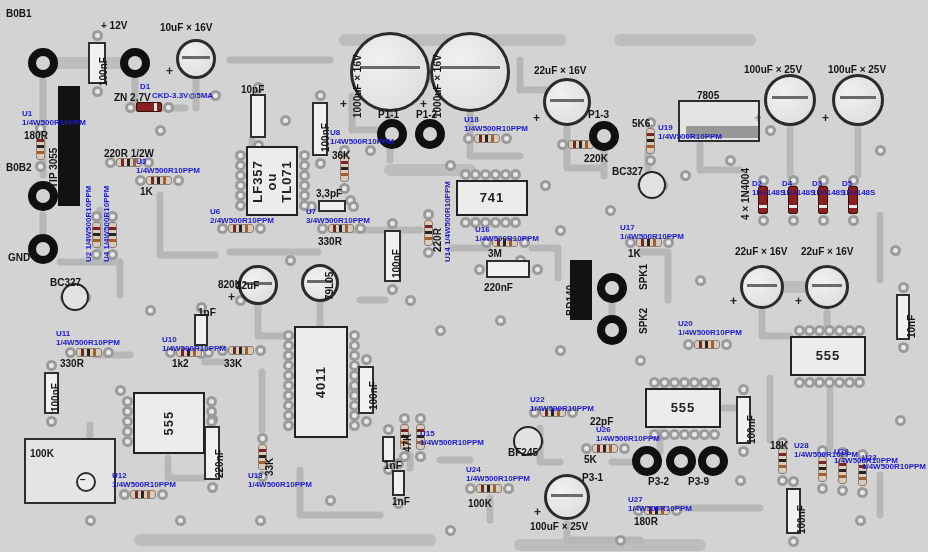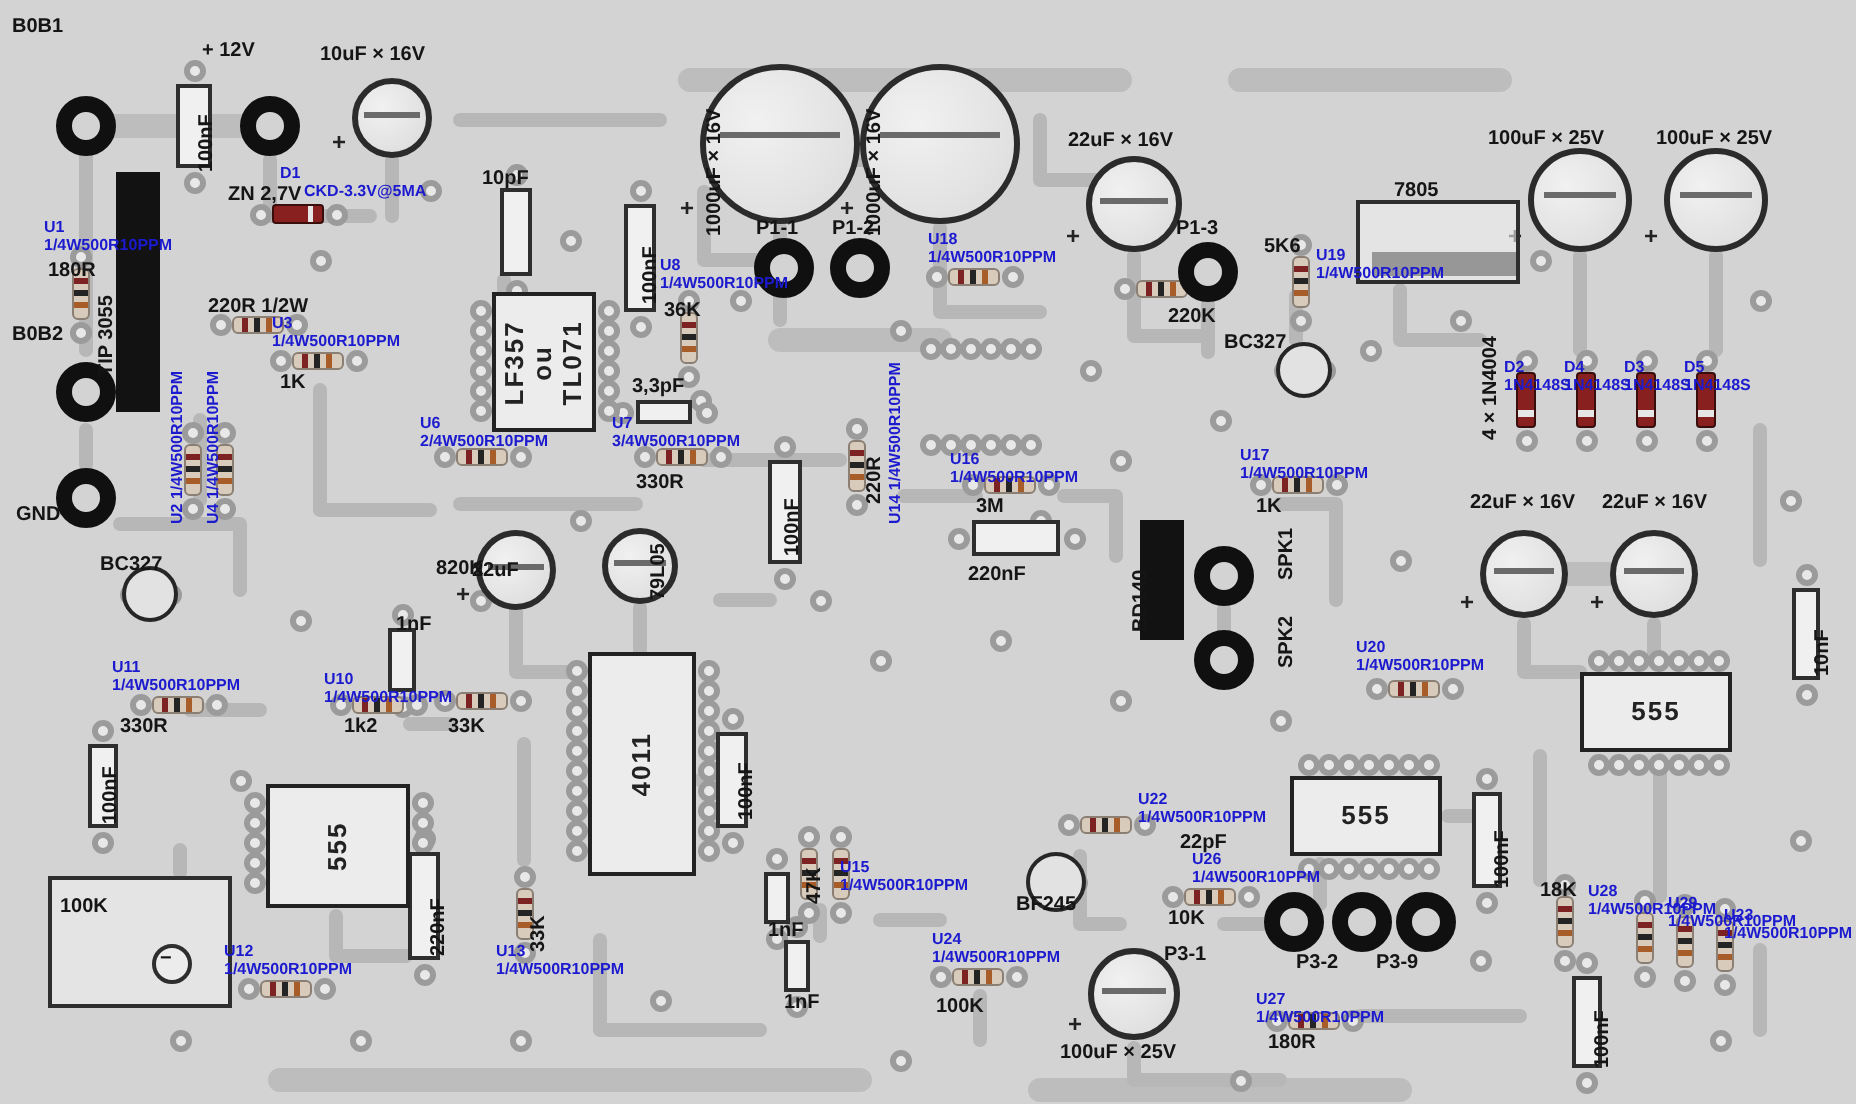--- a/index.html
+++ b/index.html
@@ -350,20 +350,23 @@
       <div class="pad" style="left: 234.5px; top: 159.5px;"></div>
       <div class="pad" style="left: 298.5px; top: 159.5px;"></div>
       <div class="pad" style="left: 234.5px; top: 169.5px;"></div>
       <div class="pad" style="left: 298.5px; top: 169.5px;"></div>
       <div class="pad" style="left: 234.5px; top: 179.5px;"></div>
       <div class="pad" style="left: 298.5px; top: 179.5px;"></div>
       <div class="pad" style="left: 234.5px; top: 189.5px;"></div>
       <div class="pad" style="left: 298.5px; top: 189.5px;"></div>
       <div class="pad" style="left: 234.5px; top: 199.5px;"></div>
       <div class="pad" style="left: 298.5px; top: 199.5px;"></div>
+      <div class="icb" style="left: 456px; top: 180px; width: 72px; height: 36px;">
+        <span class="icl">741</span>
+      </div>
       <div class="pad" style="left: 459.5px; top: 168.5px;"></div>
       <div class="pad" style="left: 459.5px; top: 216.5px;"></div>
       <div class="pad" style="left: 469.5px; top: 168.5px;"></div>
       <div class="pad" style="left: 469.5px; top: 216.5px;"></div>
       <div class="pad" style="left: 479.5px; top: 168.5px;"></div>
       <div class="pad" style="left: 479.5px; top: 216.5px;"></div>
       <div class="pad" style="left: 489.5px; top: 168.5px;"></div>
       <div class="pad" style="left: 489.5px; top: 216.5px;"></div>
       <div class="pad" style="left: 499.5px; top: 168.5px;"></div>
       <div class="pad" style="left: 499.5px; top: 216.5px;"></div>
@@ -532,30 +535,30 @@
 1/4W500R10PPM</div>
       <div class="lab b rot" style="left: 214px; top: 478px;">220nF</div>
       <div class="lab b rot" style="left: 264px; top: 476px;">33K</div>
       <div class="lab u" style="left: 248px; top: 472px;">U13
 1/4W500R10PPM</div>
       <div class="lab b rot" style="left: 402px; top: 452px;">47K</div>
       <div class="lab u" style="left: 420px; top: 430px;">U15
 1/4W500R10PPM</div>
       <div class="lab b" style="left: 384px; top: 460px;">1nF</div>
       <div class="lab b" style="left: 392px; top: 496px;">1nF</div>
-      <div class="lab u" style="left: 530px; top: 396px; margin-left: 39px;">U22
+      <div class="lab u" style="left: 530px; top: 396px;">U22
 1/4W500R10PPM</div>
       <div class="lab b" style="left: 590px; top: 416px;">22pF</div>
       <div class="lab u" style="left: 466px; top: 466px;">U24
 1/4W500R10PPM</div>
       <div class="lab b" style="left: 468px; top: 498px;">100K</div>
       <div class="lab b" style="left: 508px; top: 447px;">BF245</div>
       <div class="lab u" style="left: 596px; top: 426px;">U26
 1/4W500R10PPM</div>
-      <div class="lab b" style="left: 584px; top: 454px;">10K</div>
+      <div class="lab b" style="left: 584px; top: 454px;">5K</div>
       <div class="lab b" style="left: 582px; top: 472px;">P3-1</div>
       <div class="lab b" style="left: 648px; top: 476px;">P3-2</div>
       <div class="lab b" style="left: 688px; top: 476px;">P3-9</div>
       <div class="lab u" style="left: 628px; top: 496px;">U27
 1/4W500R10PPM</div>
       <div class="lab b" style="left: 634px; top: 516px;">180R</div>
       <div class="lab b" style="left: 530px; top: 521px;">100uF × 25V</div>
       <div class="lab b" style="left: 770px; top: 440px;">18K</div>
       <div class="lab u" style="left: 794px; top: 442px;">U28
 1/4W500R10PPM</div>

